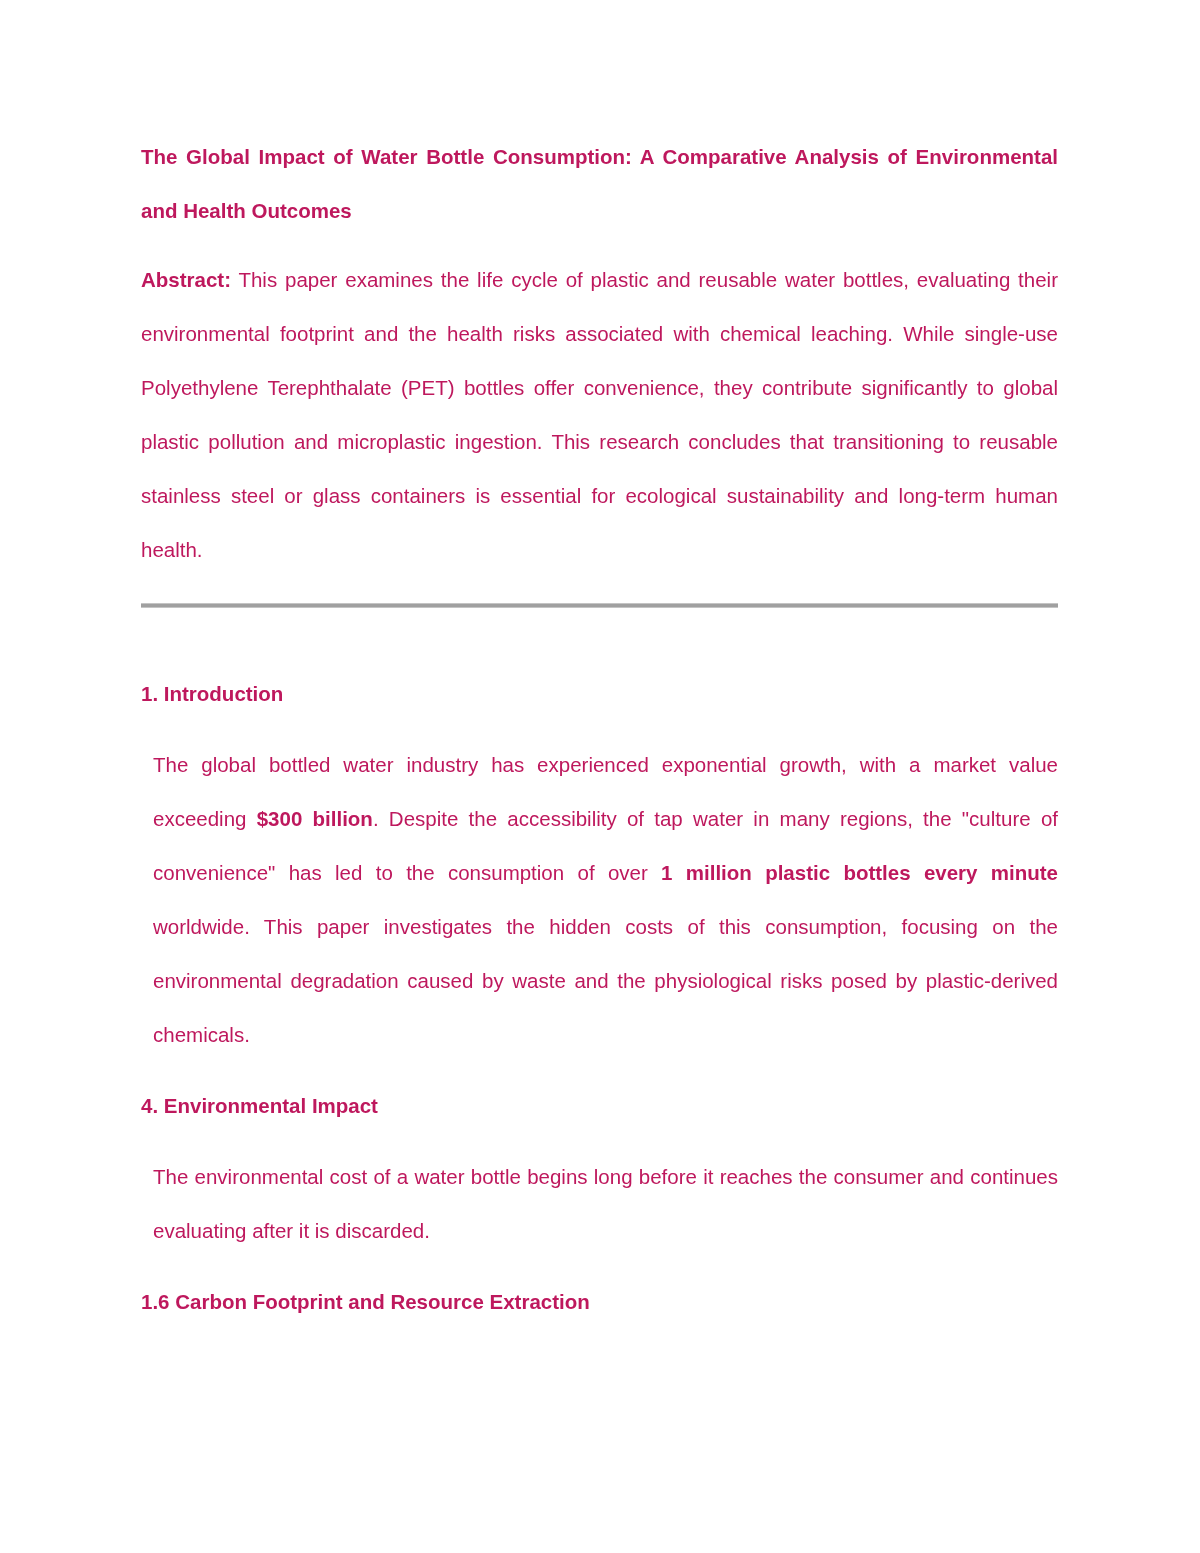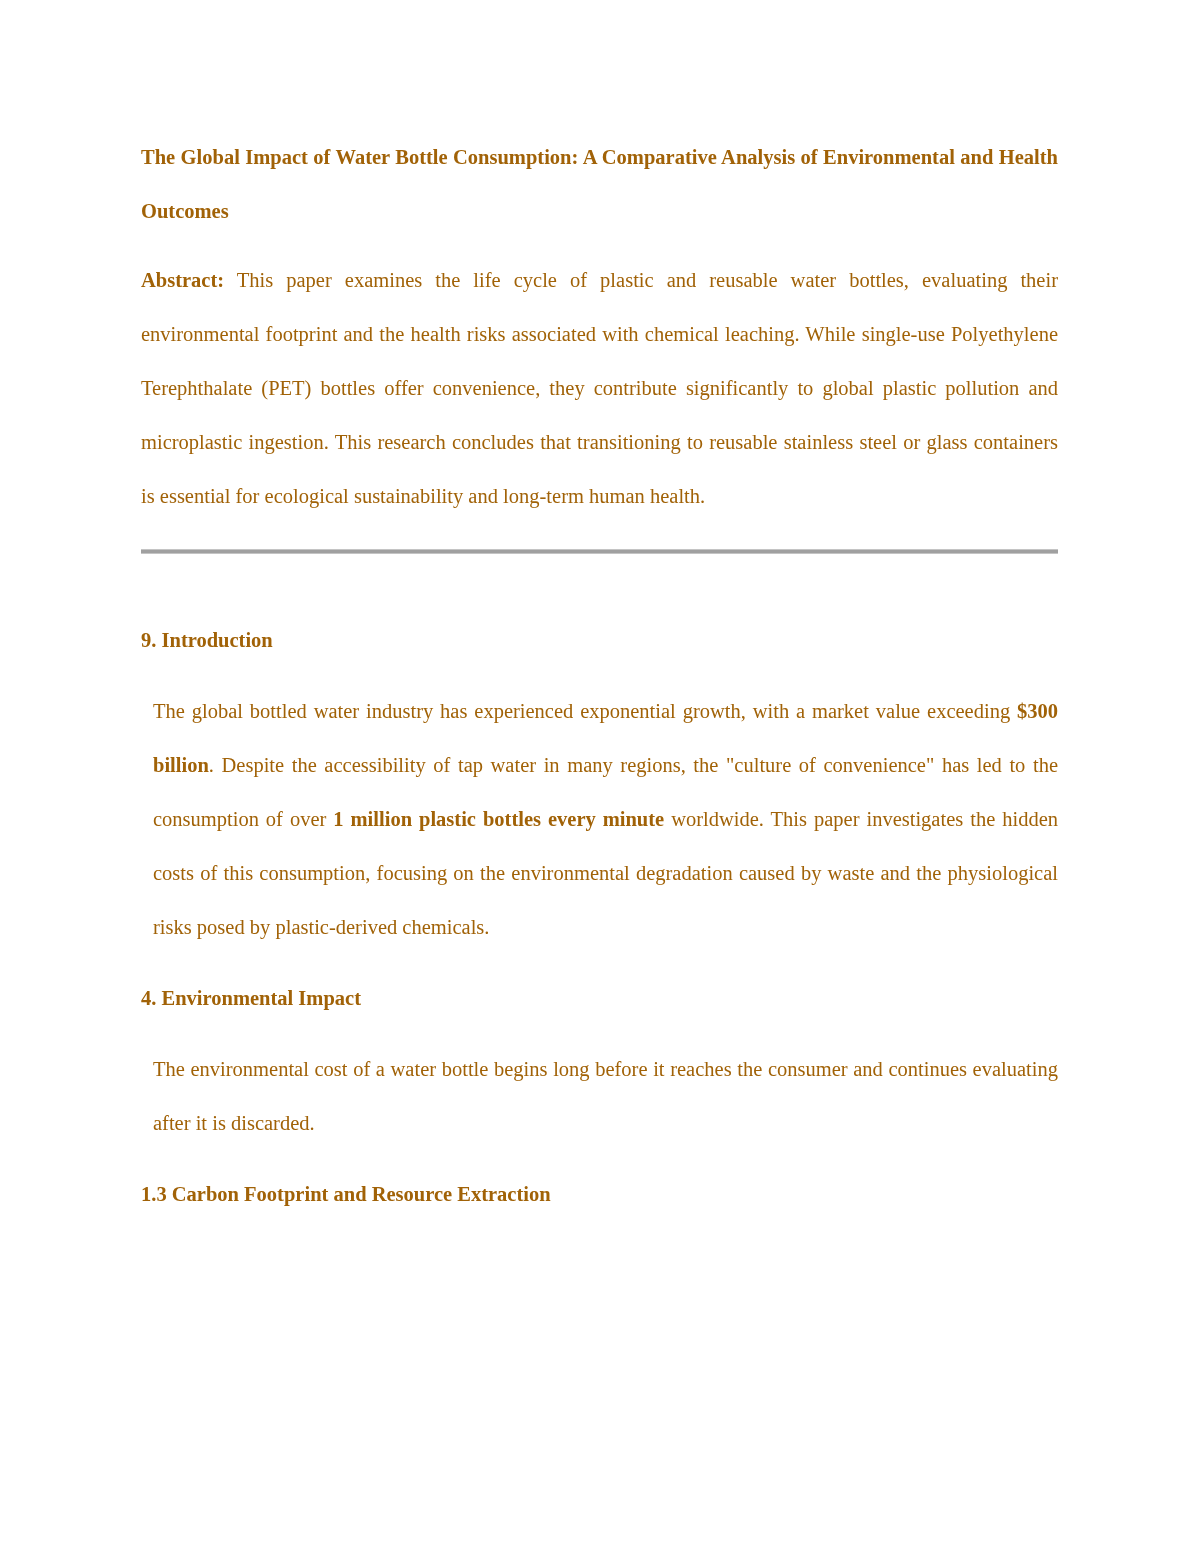--- a/index.html
+++ b/index.html
@@ -1,20 +1,20 @@
 <!DOCTYPE html>
 <html><head>
   <meta charset="utf-8">
   <style>
     html, body { margin: 0; padding: 0; background: #ffffff; }
     body { width: 1200px; height: 1553px; position: relative; overflow: hidden; }
     .page {
       position: absolute; left: 141px; top: 130px; width: 917px;
-      font-family: Liberation Serif, serif;
-      color: #a16207; font-size: 20.5px; line-height: 54px;
+      font-family: Liberation Sans, sans-serif;
+      color: #be185d; font-size: 20.5px; line-height: 54px;
     }
     .title {
       font-weight: bold; text-align: justify; text-align-last: left;
       margin: 0; font-size: 20.5px; line-height: 54px;
     }
     .abstract { margin: 15px 0 0 0; text-align: justify; }
     .abstract .label { font-weight: bold; }
     .divider {
       margin: 26px 0 0 0; height: 3px; background: #a0a0a0;
       border-top: 1px solid #c4c4c4; border-bottom: 1px solid #c4c4c4;
@@ -29,20 +29,20 @@
 </head>
 <body>
 
 <div class="page">
   <h1 class="title">The Global Impact of Water Bottle Consumption: A Comparative Analysis of Environmental and Health Outcomes</h1>
 
   <p class="abstract"><span class="label">Abstract:</span><span> This paper examines the life cycle of plastic and reusable water bottles, evaluating their environmental footprint and the health risks associated with chemical leaching. While single-use Polyethylene Terephthalate (PET) bottles offer convenience, they contribute significantly to global plastic pollution and microplastic ingestion. This research concludes that transitioning to reusable stainless steel or glass containers is essential for ecological sustainability and long-term human health.</span></p>
 
   <div class="divider"></div>
 
-  <h2 class="section">9. Introduction</h2>
+  <h2 class="section">1. Introduction</h2>
   <p class="body"><span>The global bottled water industry has experienced exponential growth, with a market value exceeding </span><b>$300 billion</b><span>. Despite the accessibility of tap water in many regions, the "culture of convenience" has led to the consumption of over </span><b>1 million plastic bottles every minute</b><span> worldwide. This paper investigates the hidden costs of this consumption, focusing on the environmental degradation caused by waste and the physiological risks posed by plastic-derived chemicals.</span></p>
 
   <h2 class="section next">4. Environmental Impact</h2>
   <p class="body">The environmental cost of a water bottle begins long before it reaches the consumer and continues evaluating after it is discarded.</p>
 
-  <h2 class="section next">1.3 Carbon Footprint and Resource Extraction</h2>
+  <h2 class="section next">1.6 Carbon Footprint and Resource Extraction</h2>
 </div>
 
 </body></html>

